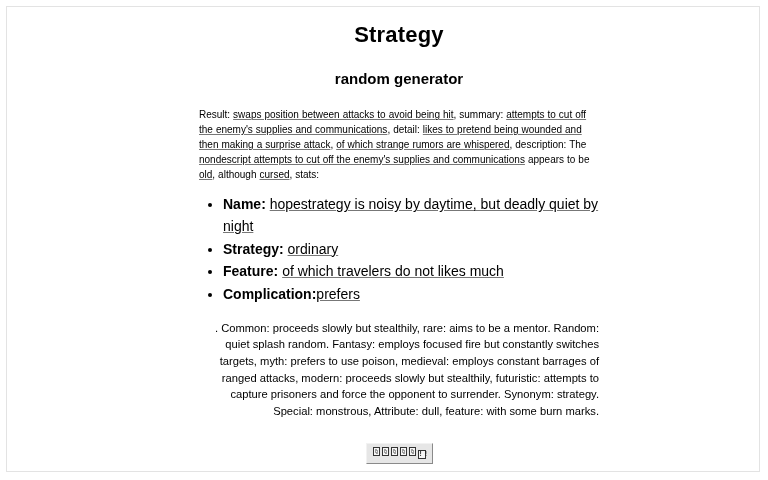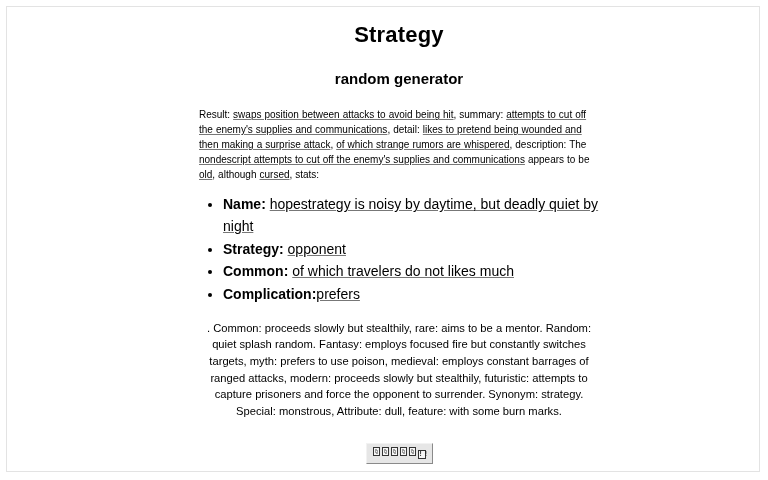--- a/index.html
+++ b/index.html
@@ -75,21 +75,21 @@
     margin: 0 0 1px 0;
   }
   .stat-key {
     font-weight: bold;
   }
 
   .tail-para {
     font-size: 11.2px;
     line-height: 1.48;
     margin: 14px 0 0 0;
-    text-align: center;
+    text-align: right;
   }
 
   u, .u {
     text-decoration: underline;
     text-decoration-color: #777777;
     text-underline-offset: 1px;
   }
 
   .btn-row {
     text-align: center;
@@ -174,24 +174,24 @@
         <span>appears to be</span>
         <span class="u">old</span><span>, although</span>
         <span class="u">cursed</span><span>, stats:</span>
       </p>
 
       <ul class="stats-list">
         <li>
           <span class="stat-key">Name:</span><span> </span><span class="u">hopestrategy is noisy by daytime, but deadly quiet by night</span>
         </li>
         <li>
-          <span class="stat-key">Strategy:</span><span> </span><span class="u">opponent</span>
-        </li>
-        <li>
-          <span class="stat-key">Common:</span><span> </span><span class="u">of which travelers do not likes much</span>
+          <span class="stat-key">Strategy:</span><span> </span><span class="u">ordinary</span>
+        </li>
+        <li>
+          <span class="stat-key">Feature:</span><span> </span><span class="u">of which travelers do not likes much</span>
         </li>
         <li>
           <span class="stat-key">Complication:</span><span></span><span class="u">prefers</span>
         </li>
       </ul>
 
       <p class="tail-para">. Common: proceeds slowly but stealthily, rare: aims to be a mentor. Random: quiet splash random. Fantasy: employs focused fire but constantly switches targets, myth: prefers to use poison, medieval: employs constant barrages of ranged attacks, modern: proceeds slowly but stealthily, futuristic: attempts to capture prisoners and force the opponent to surrender. Synonym: strategy. Special: monstrous, Attribute: dull, feature: with some burn marks.</p>
 
       <div class="btn-row">
         <button class="glyph-button"><span class="tofu"></span><span class="tofu"></span><span class="tofu"></span><span class="tofu"></span><span class="tofu"></span><span class="bang">!!</span></button>

